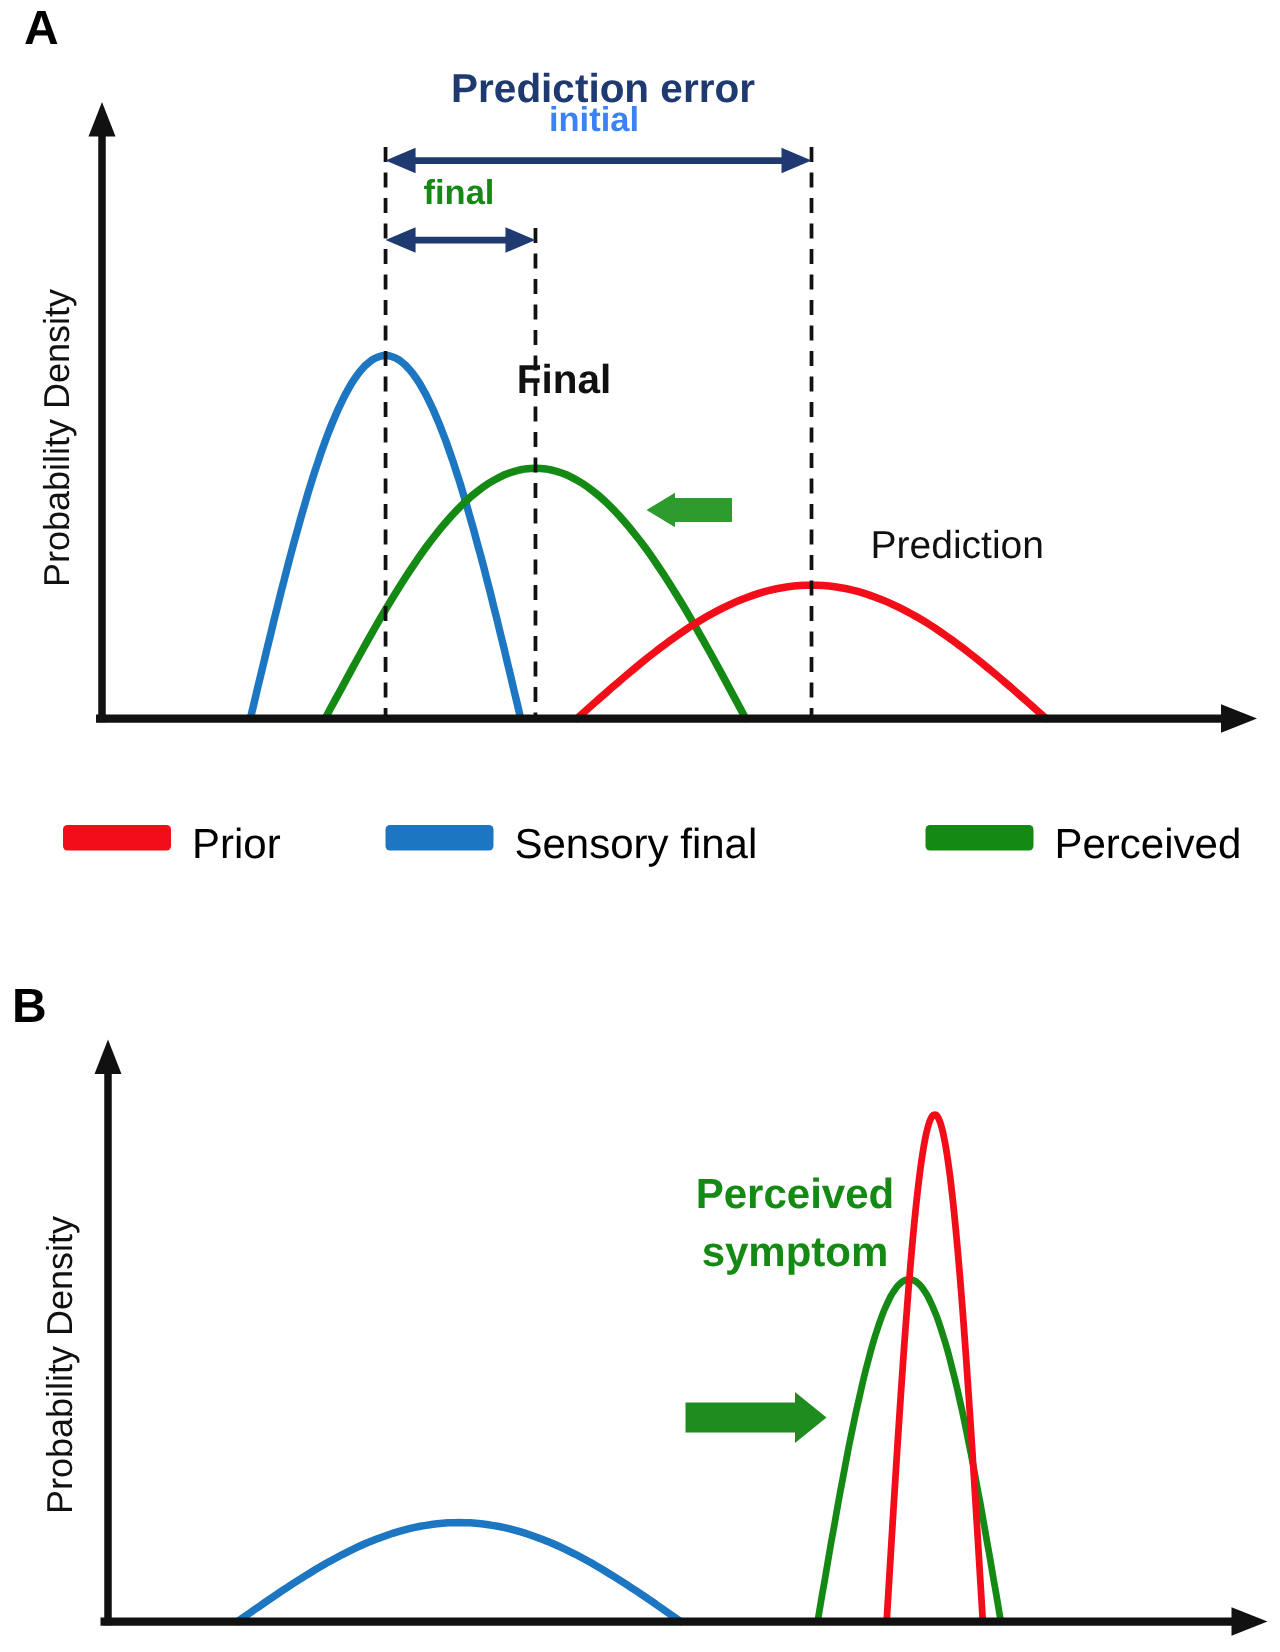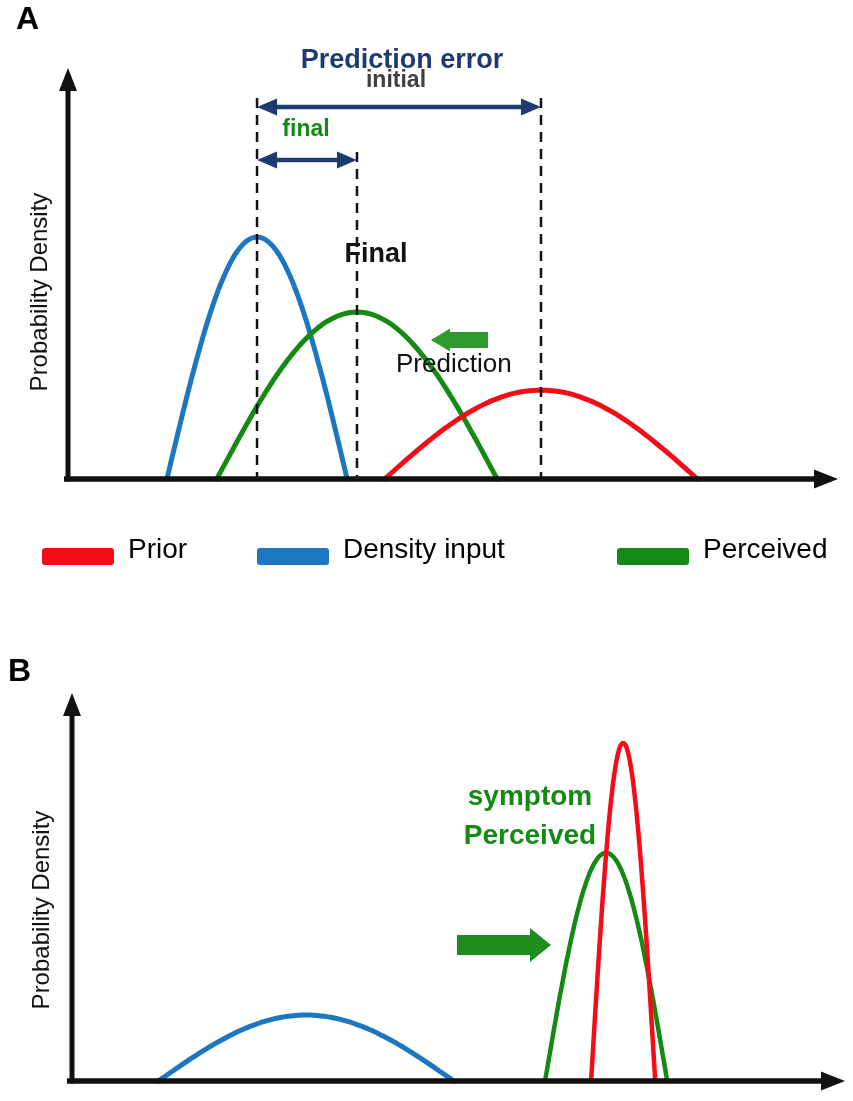--- a/index.html
+++ b/index.html
@@ -3,31 +3,31 @@
 <meta charset="utf-8">
 <style>
   html,body{margin:0;padding:0;background:#ffffff;}
   #figure{
     position:relative;width:853px;height:1101px;background:#ffffff;overflow:hidden;
     font-family:"Liberation Sans","DejaVu Sans",sans-serif;
   }
   .lbl{position:absolute;white-space:nowrap;}
   .panel-label{font-size:32px;font-weight:bold;color:#000;}
   .fig-title{width:320px;text-align:center;font-size:27px;font-weight:bold;color:#1f3a70;margin-top:18px;}
-  .initial-lbl{width:200px;text-align:center;font-size:23px;font-weight:bold;color:#404040;}
+  .initial-lbl{width:200px;text-align:center;font-size:23px;font-weight:bold;color:#3b82f6;}
   .final-lbl{width:200px;text-align:center;font-size:23px;font-weight:bold;color:#148a14;}
   .black-ann{width:300px;text-align:center;font-size:27px;font-weight:bold;color:#111;line-height:36px;}
-  .prediction-lbl{width:300px;text-align:left;font-size:26px;font-weight:400;color:#111;}
+  .prediction-lbl{width:300px;text-align:right;font-size:26px;font-weight:400;color:#111;}
   .perceived-ann{width:300px;text-align:center;font-size:28px;font-weight:bold;color:#148a14;line-height:39px;}
   .ylabel{
     position:absolute;width:280px;height:30px;text-align:center;
     font-size:24px;color:#111;transform:rotate(-90deg);
   }
   .legend{position:absolute;left:0;top:531px;width:853px;height:42px;}
-  .legend-item{position:absolute;top:2px;display:flex;align-items:flex-end;}
+  .legend-item{position:absolute;top:16px;display:flex;align-items:flex-start;}
   .swatch{display:inline-block;width:72px;height:17px;border-radius:3px;margin-right:14px;margin-top:3px;}
   .legend-label{font-size:28px;color:#000;}
   svg{position:absolute;left:0;top:0;}
 </style>
 </head>
 <body>
 
 <div id="figure">
 
   <svg width="853" height="1101" viewBox="0 0 853 1101">
@@ -92,30 +92,30 @@
 
   <div class="lbl prediction-lbl" style="left:396px;top:348px">Prediction</div>
 
   <div class="legend">
     <div class="legend-item" style="left:42px">
       <span class="swatch" style="background: rgb(242, 13, 25);"></span>
       <span class="legend-label">Prior</span>
     </div>
     <div class="legend-item" style="left:257px">
       <span class="swatch" style="background: rgb(29, 118, 194);"></span>
-      <span class="legend-label">Density input</span>
+      <span class="legend-label">Sensory final</span>
     </div>
     <div class="legend-item" style="left:617px">
       <span class="swatch" style="background: rgb(20, 138, 20);"></span>
       <span class="legend-label">Perceived</span>
     </div>
   </div>
 
   <div class="lbl panel-label" style="left:8px;top:652px">B</div>
 
   <div class="lbl ylabel" style="left:-98px;top:895px">Probability Density</div>
 
   <div class="lbl perceived-ann" style="left:380px;top:776px">
+    <div>Perceived</div>
     <div>symptom</div>
-    <div>Perceived</div>
   </div>
 
 </div>
 
 </body></html>

